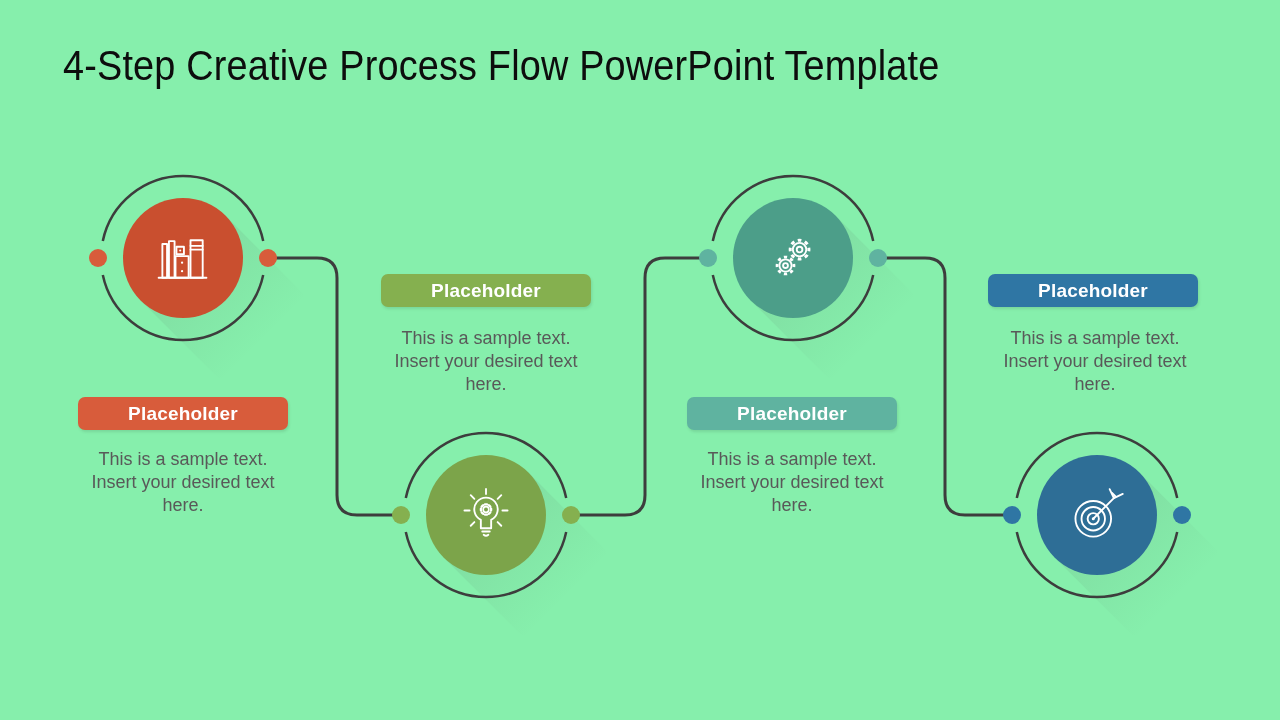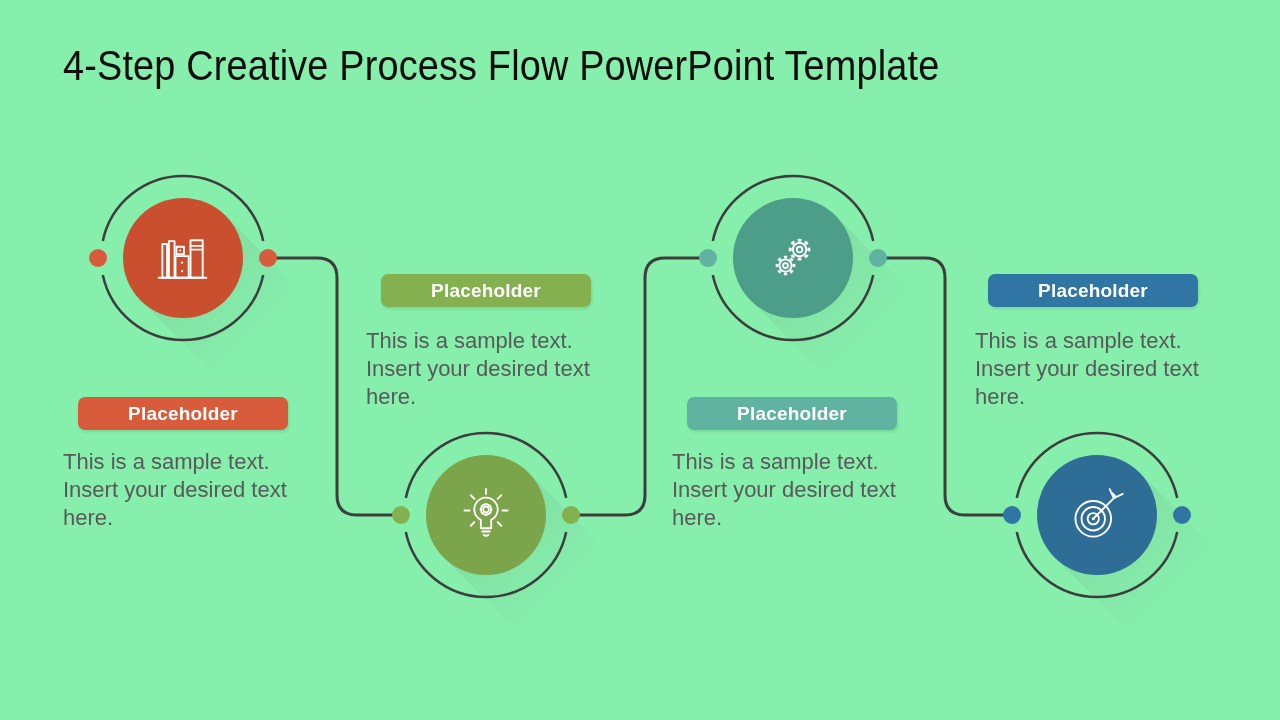--- a/index.html
+++ b/index.html
@@ -18,21 +18,21 @@
   .node { position:absolute; width:240px; height:240px; z-index:2; }
   .node svg { display:block; }
   .step-label {
     position:absolute; width:210px; height:33px; z-index:3;
     border-radius:7px; display:flex; align-items:center; justify-content:center;
     color:#ffffff; font-size:19px; font-weight:bold; letter-spacing:0.2px;
     box-shadow:1px 2px 3px rgba(0,0,0,0.10);
   }
   .step-body {
     position:absolute; width:240px; z-index:3;
-    font-size:22px; line-height:1.28; 
+    font-size:18px; line-height:1.28; text-align:center;
     white-space:pre-line; color:#595959;
   }
 </style>
 </head>
 <body>
 
 <div class="slide">
 
   <h1 class="slide-title">4-Step Creative Process Flow PowerPoint Template</h1>
 

